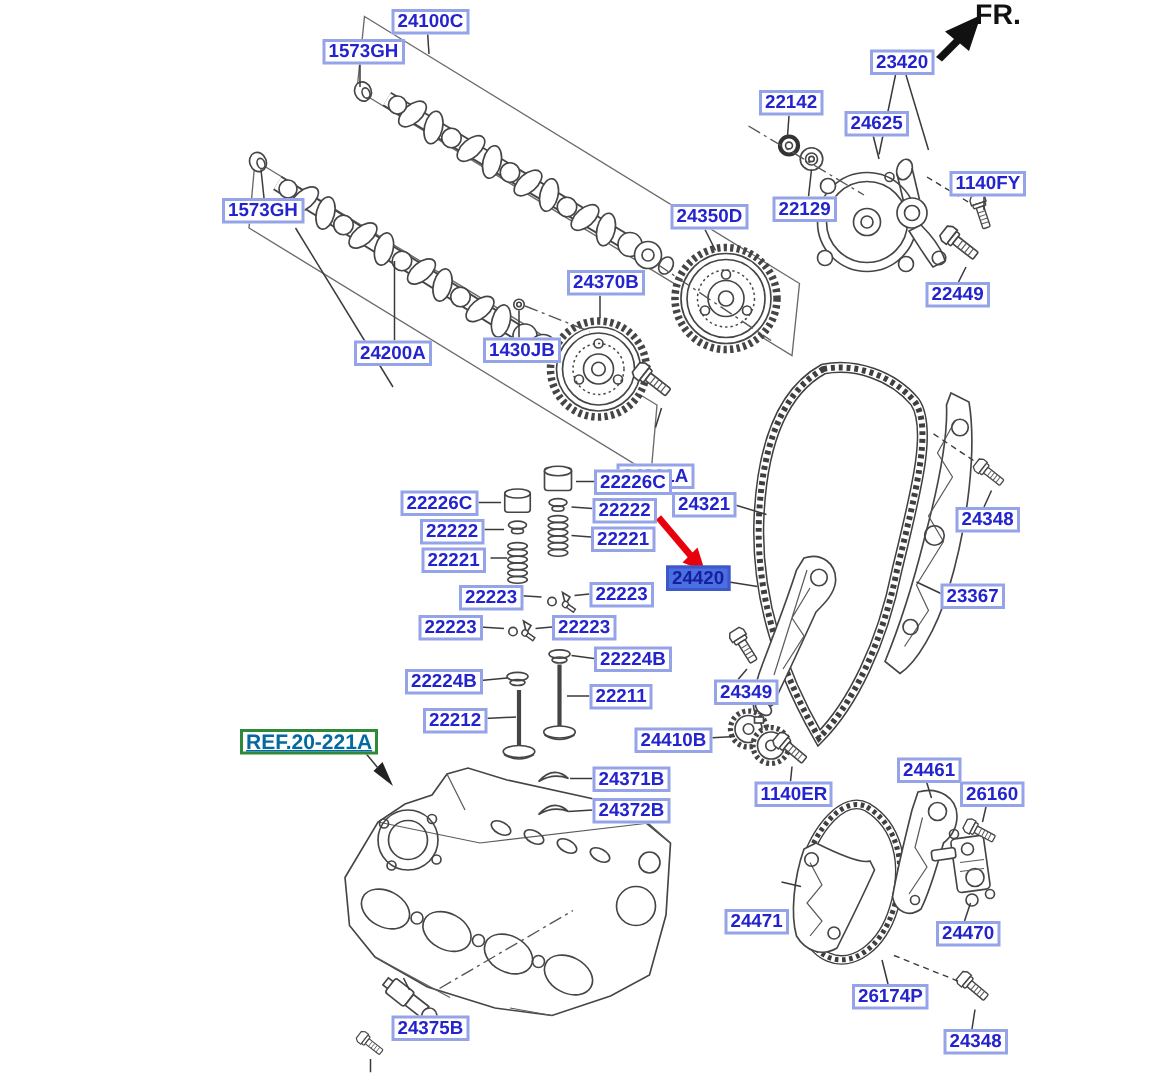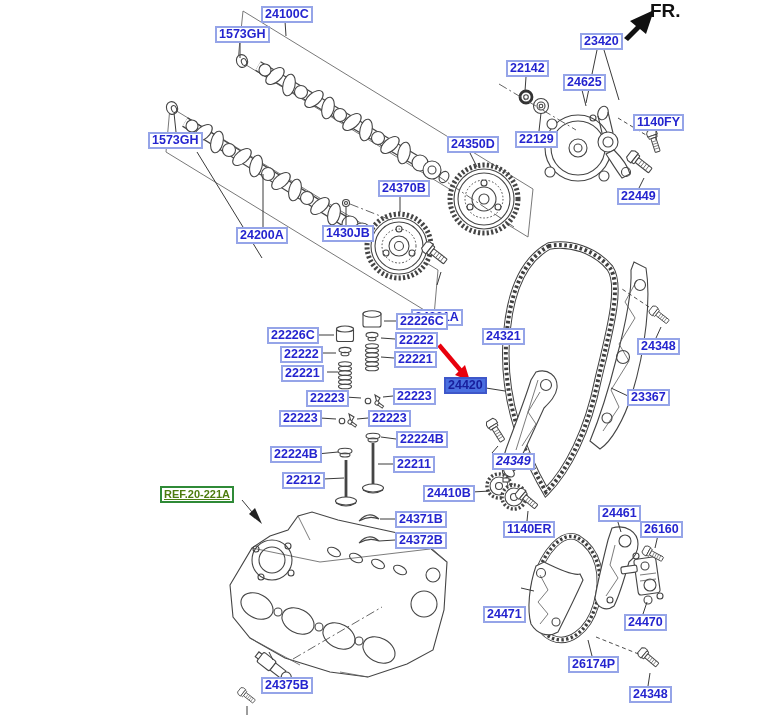--- a/index.html
+++ b/index.html
@@ -4,21 +4,21 @@
 <style>
   html,body{margin:0;padding:0;}
   body{width:777px;height:715px;background:#fff;position:relative;overflow:hidden;
        font-family:"Liberation Sans",sans-serif;}
   #stage{position:absolute;left:0;top:0;width:777px;height:715px;}
   svg{position:absolute;left:0;top:0;}
   .part-label{position:absolute;border:2px solid #95a4e8;background:#ffffff;color:#2424cf;
       font:bold 12.5px/13px "Liberation Sans",sans-serif;padding:0 2px;white-space:nowrap;
       letter-spacing:0px;cursor:pointer;}
   .part-label.selected{background:#4a6fe0;color:#181f9e;border-color:#3e57c9;}
-  .part-label.ref{color:#4d7c0f;border-color:#2f8a37;text-decoration:underline;font-size:11px;}
+  .part-label.ref{color:#0369a1;border-color:#2f8a37;text-decoration:underline;font-size:14px;}
   .fr-label{position:absolute;left:650px;top:0px;color:#111;font:bold 19px/22px "Liberation Sans",sans-serif;}
   .leader-line{stroke:#3a3a3a;stroke-width:1;}
   .dashed-line{stroke:#3a3a3a;stroke-width:0.9;stroke-dasharray:4 3;}
   .axis-line{stroke:#555;stroke-width:0.9;stroke-dasharray:9 3 2 3;}
   .art{stroke:#454545;stroke-width:1.1;fill:none;}
   .artf{stroke:#454545;stroke-width:1.1;fill:#fff;}
   .thin{stroke:#5a5a5a;stroke-width:0.8;fill:none;}
   .constr{stroke:#6a6a6a;stroke-width:0.9;fill:none;}
 </style>
 </head>
@@ -386,31 +386,31 @@
       <div class="part-label" style="left: 580px; top: 33px;">23420</div>
       <div class="part-label" style="left: 563px; top: 74px;">24625</div>
       <div class="part-label" style="left: 633px; top: 114px;">1140FY</div>
       <div class="part-label" style="left: 617px; top: 188px;">22449</div>
       <div class="part-label" style="left: 267px; top: 327px;">22226C</div>
       <div class="part-label" style="left: 396px; top: 313px;">22226C</div>
       <div class="part-label" style="left: 280px; top: 346px;">22222</div>
       <div class="part-label" style="left: 395px; top: 332px;">22222</div>
       <div class="part-label" style="left: 281px; top: 365px;">22221</div>
       <div class="part-label" style="left: 394px; top: 351px;">22221</div>
-      <div class="part-label" style="left: 448px; top: 328px; margin-left: 34px;">24321</div>
+      <div class="part-label" style="left: 448px; top: 328px;">24321</div>
       <div class="part-label selected" style="left: 444px; top: 377px;">24420</div>
       <div class="part-label" style="left: 306px; top: 390px;">22223</div>
       <div class="part-label" style="left: 393px; top: 388px;">22223</div>
       <div class="part-label" style="left: 279px; top: 410px;">22223</div>
       <div class="part-label" style="left: 368px; top: 410px;">22223</div>
       <div class="part-label" style="left: 396px; top: 431px;">22224B</div>
       <div class="part-label" style="left: 270px; top: 446px;">22224B</div>
       <div class="part-label" style="left: 393px; top: 456px;">22211</div>
       <div class="part-label" style="left: 282px; top: 472px;">22212</div>
-      <div class="part-label" style="left: 492px; top: 453px; font-style: italic;">24349</div>
+      <div class="part-label" style="left: 476px; top: 453px;">24349</div>
       <div class="part-label" style="left: 423px; top: 485px;">24410B</div>
       <div class="part-label" style="left: 503px; top: 521px;">1140ER</div>
       <div class="part-label ref" style="left: 160px; top: 486px;">REF.20-221A</div>
       <div class="part-label" style="left: 395px; top: 511px;">24371B</div>
       <div class="part-label" style="left: 395px; top: 532px;">24372B</div>
       <div class="part-label" style="left: 261px; top: 635px; margin-top: 42px;">24375B</div>
       <div class="part-label" style="left: 637px; top: 338px;">24348</div>
       <div class="part-label" style="left: 627px; top: 389px;">23367</div>
       <div class="part-label" style="left: 598px; top: 505px;">24461</div>
       <div class="part-label" style="left: 640px; top: 521px;">26160</div>

